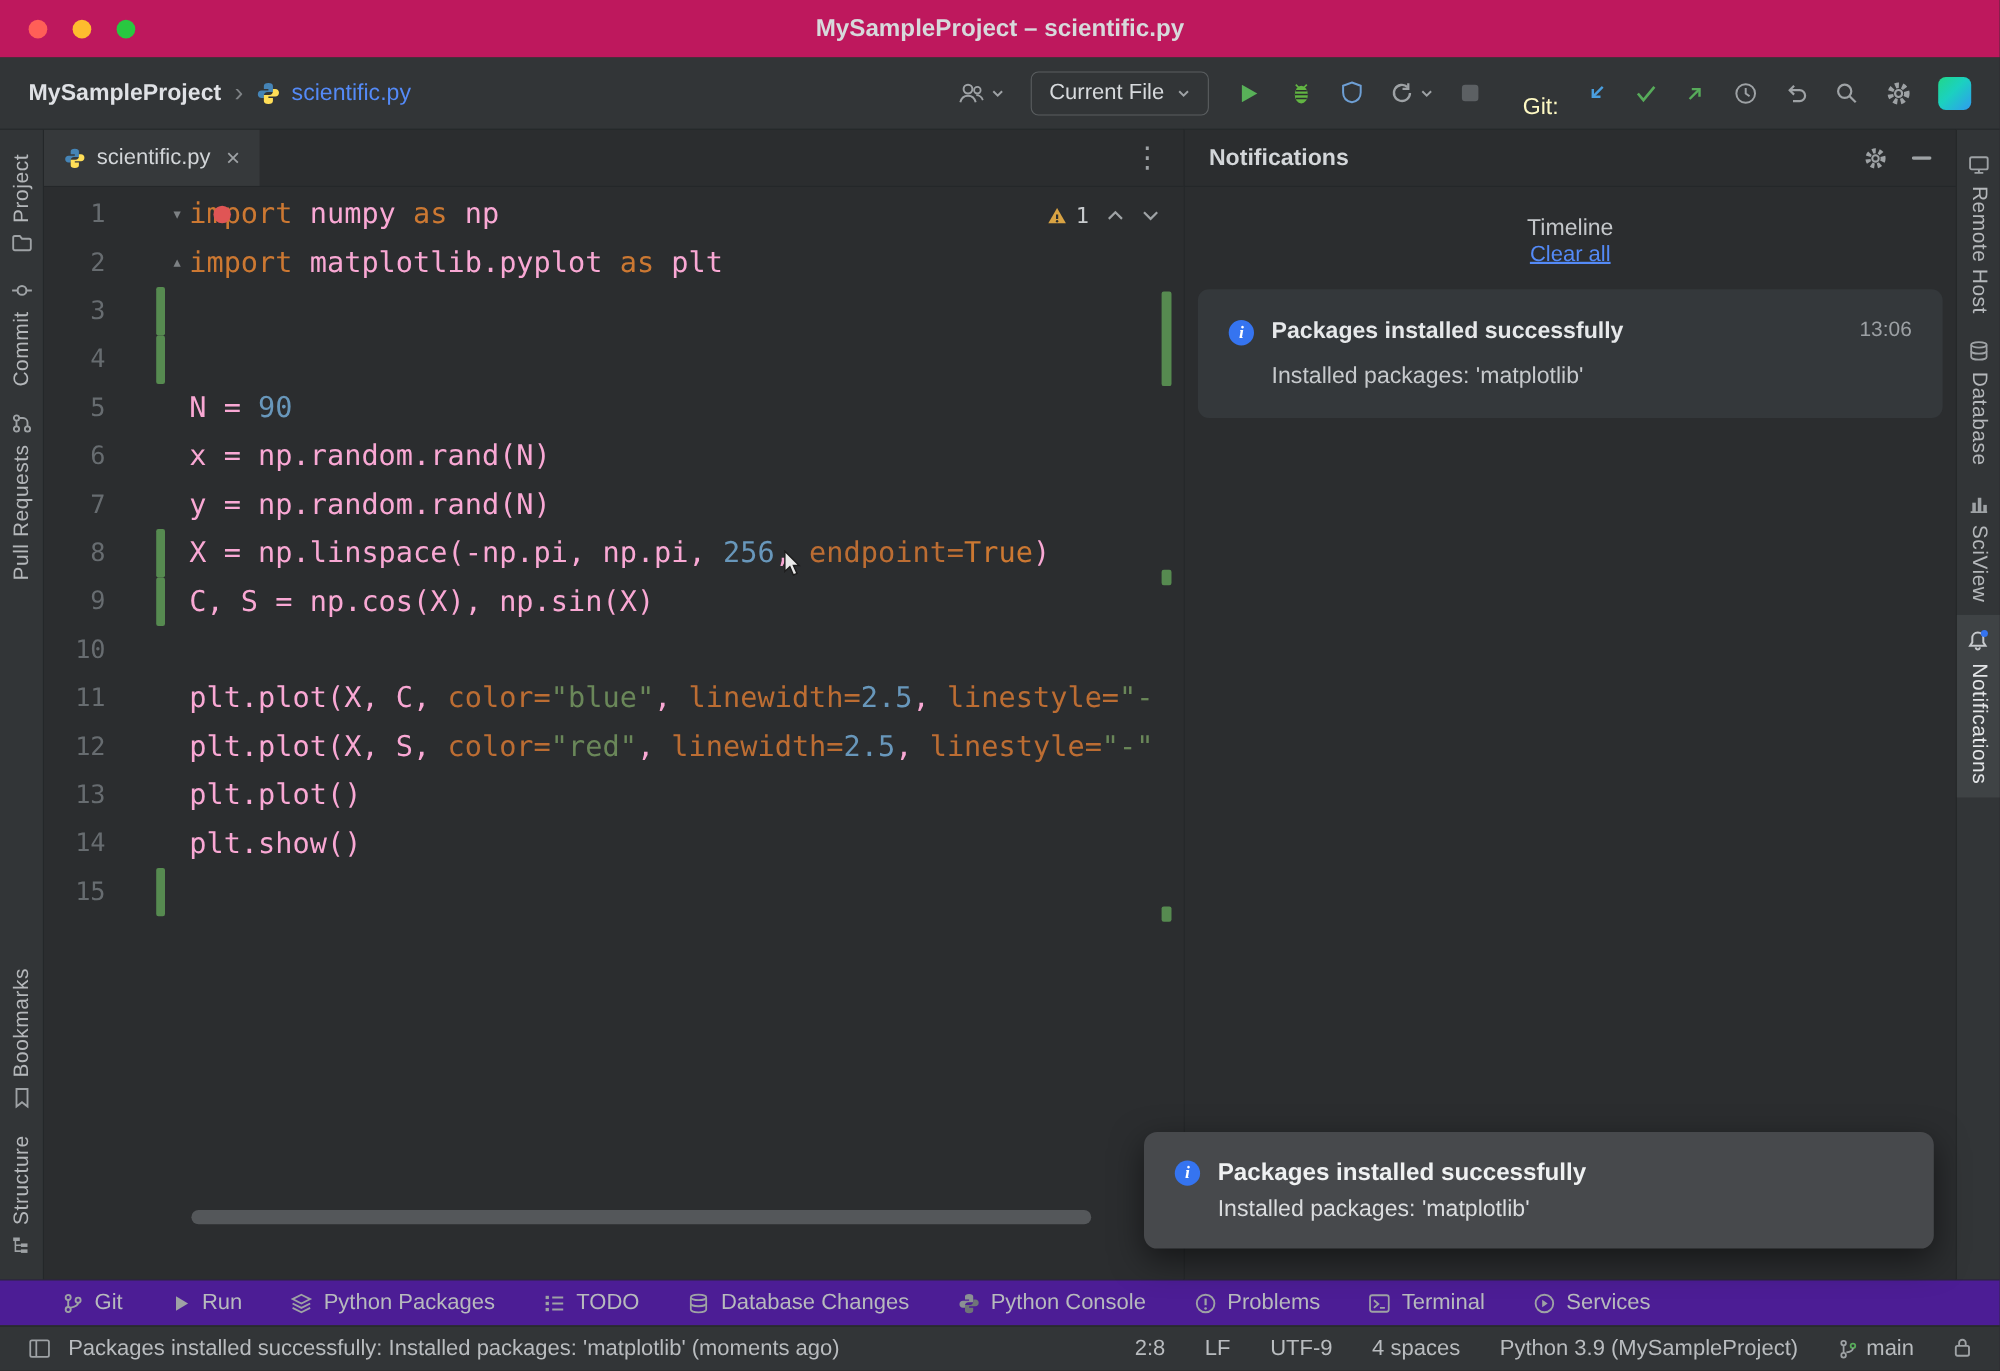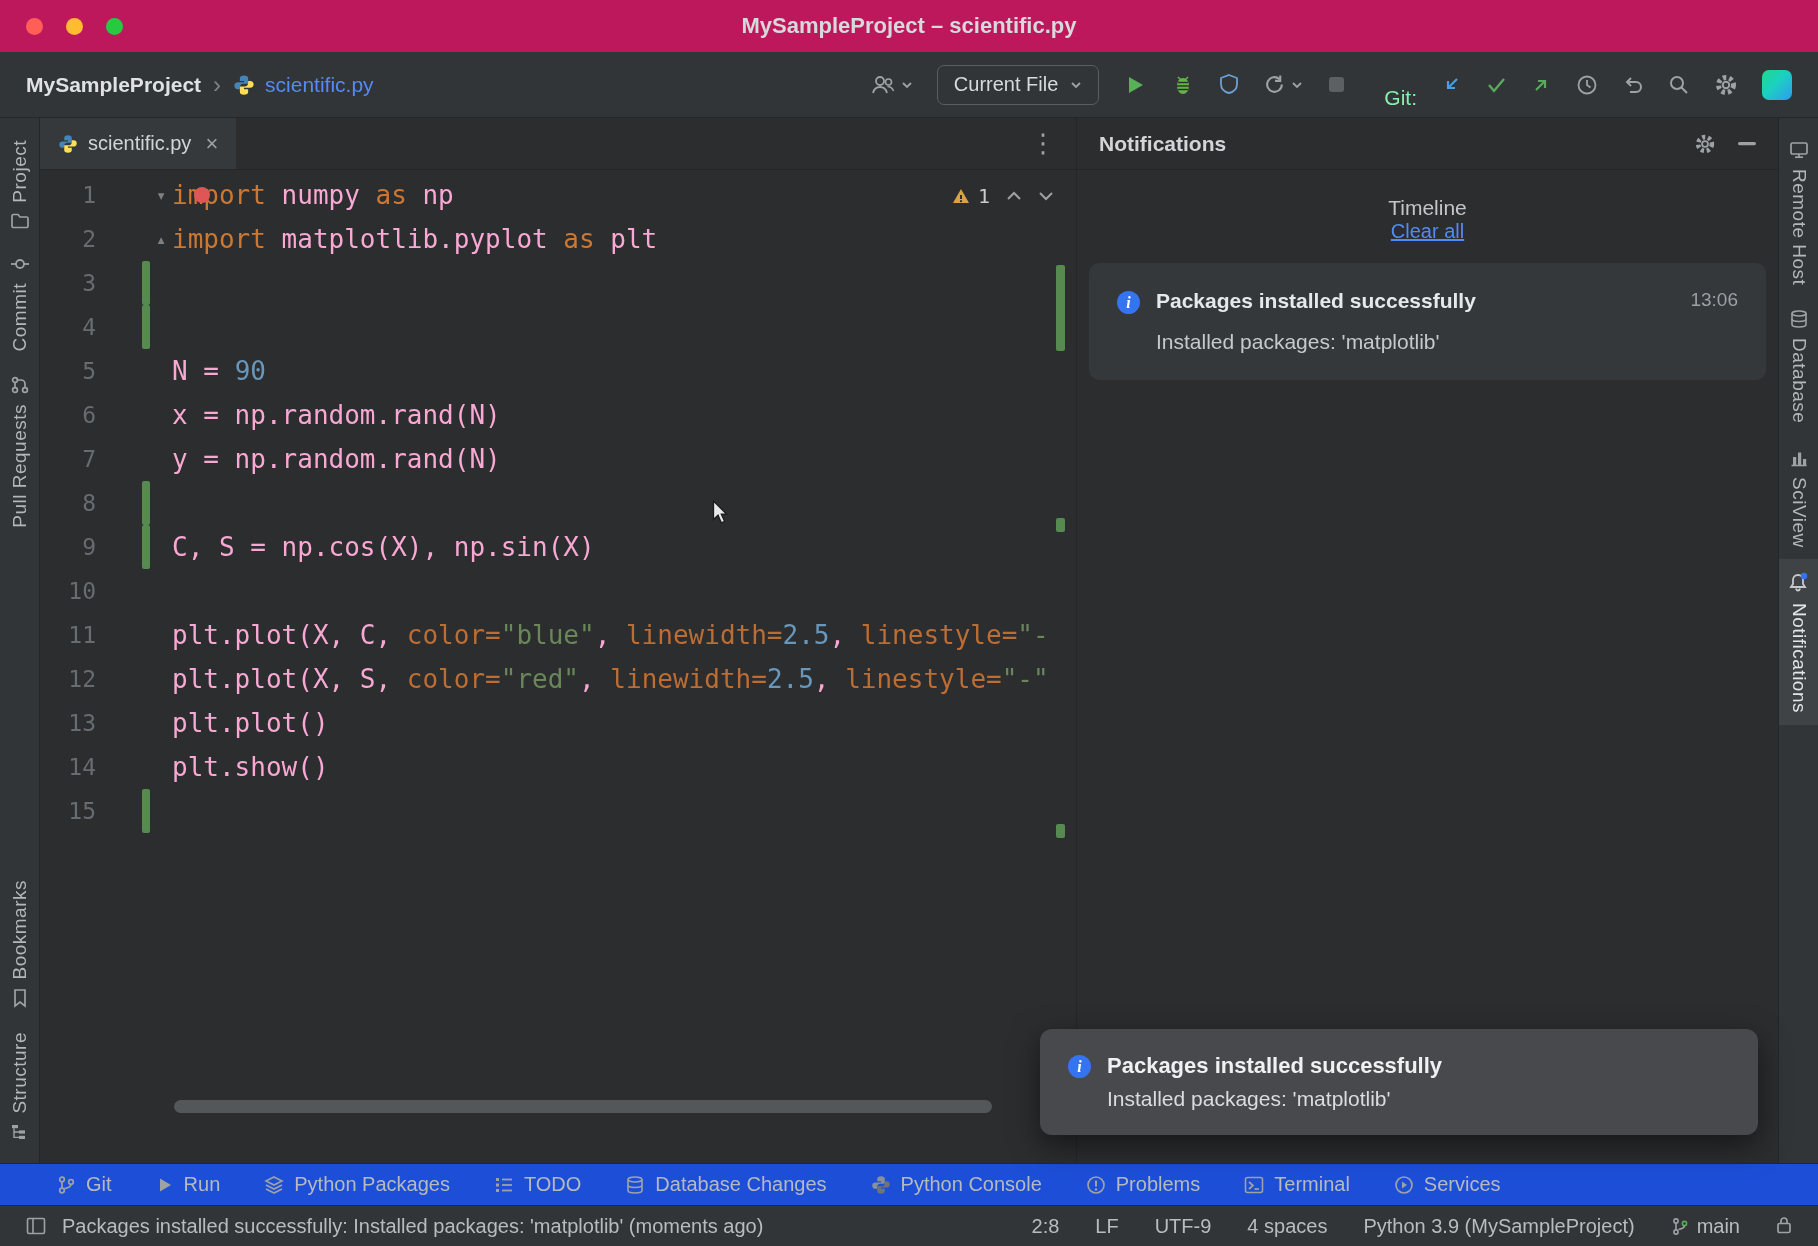--- a/index.html
+++ b/index.html
@@ -16,21 +16,21 @@
 
   
   .toolbar { height:66px; background:#323537; border-bottom:1px solid #242729; display:flex; align-items:center; padding:0 26px; flex:none; }
   .crumbs { display:flex; align-items:center; gap:10px; font-size:21px; }
   .crumb-project { font-weight:bold; color:#dfe1e5; }
   .crumb-sep { color:#7f8386; font-size:24px; margin:0 2px; }
   .crumb-file { color:#548af7; }
   .tb-right { margin-left:auto; display:flex; align-items:center; gap:24px; }
   .icon-btn { display:flex; align-items:center; gap:5px; cursor:default; }
   .runcfg { height:40px; border:1px solid #5a5e60; border-radius:7px; display:flex; align-items:center; gap:12px; padding:0 16px; color:#d7dadd; font-size:20px; }
-  .git-label { color:#86efac; font-size:21px; margin-left:14px;margin-top:26px; }
+  .git-label { color:#fef9c3; font-size:21px; margin-left:14px;margin-top:26px; }
   .logo-badge { width:30px; height:30px; border-radius:7px; background:linear-gradient(135deg,#21d789 0%,#1bd1c0 45%,#2f9bf0 100%); }
 
   
   .main { flex:1; display:flex; position:relative; min-height:0; }
   .stripe { width:40px; background:#323537; display:flex; flex-direction:column; align-items:center; padding:10px 0; flex:none; }
   .stripe.left { border-right:1px solid #242729; }
   .stripe.right { border-left:1px solid #242729; }
   .sitem { display:flex; flex-direction:column; align-items:center; gap:9px; padding:12px 0; color:#b4b7ba; font-size:19px; width:100%; }
   .sitem.active { background:#3f4345; color:#e2e4e6; }
   .vtl { writing-mode:vertical-rl; transform:rotate(180deg); letter-spacing:.5px; }
@@ -74,21 +74,21 @@
   .ncard-time { font-size:19px; color:#9ca0a4; }
   .ncard-body { margin:16px 0 0 39px; font-size:21px; color:#c6c9cc; }
 
   
   .balloon { position:absolute; right:60px; bottom:28px; width:718px; background:#47494c; border-radius:12px; box-shadow:0 10px 30px rgba(0,0,0,.5); padding:24px 28px; z-index:30; }
   .b-row { display:flex; align-items:flex-start; gap:16px; }
   .b-title { font-size:22px; font-weight:bold; color:#eff1f2; }
   .b-body { margin:8px 0 0 39px; font-size:21px; color:#dadcde; }
 
   
-  .bottombar { height:42px; flex:none; background:#1d4ed8; border-top:1px solid #242729; display:flex; align-items:center; padding-left:34px; }
+  .bottombar { height:42px; flex:none; background:#4c1d95; border-top:1px solid #242729; display:flex; align-items:center; padding-left:34px; }
   .bb-item { display:flex; align-items:center; gap:10px; padding:0 22px; height:100%; color:#b7babd; font-size:20px; }
   .statusbar { height:41px; flex:none; background:#323537; border-top:1px solid #242729; display:flex; align-items:center; padding:0 26px; font-size:20px; color:#b9bcbf; }
   .sb-msg { margin-left:16px; }
   .sb-right { margin-left:auto; display:flex; align-items:flex-start; }
   .sb-seg { margin-left:36px; display:flex; align-items:center; gap:8px; }
   svg { display:block; }
 </style>
 </head>
 <body>
 
@@ -287,21 +287,21 @@
 
       <div class="editor">
         <div>
             <div class="cl"><span class="ln">1</span><span class="chg"></span><span class="fold">▾</span><span class="code"><span class="errdot"></span><span class="tk-kw">import</span><span class="tk-pl"> numpy </span><span class="tk-kw">as</span><span class="tk-pl"> np</span></span></div>
             <div class="cl"><span class="ln">2</span><span class="chg"></span><span class="fold">▴</span><span class="code"><span class="tk-kw">import</span><span class="tk-pl"> matplotlib.pyplot </span><span class="tk-kw">as</span><span class="tk-pl"> plt</span></span></div>
             <div class="cl"><span class="ln">3</span><span class="chg on"></span><span class="fold"></span><span class="code"></span></div>
             <div class="cl"><span class="ln">4</span><span class="chg on"></span><span class="fold"></span><span class="code"></span></div>
             <div class="cl"><span class="ln">5</span><span class="chg"></span><span class="fold"></span><span class="code"><span class="tk-pl">N = </span><span class="tk-num">90</span></span></div>
             <div class="cl"><span class="ln">6</span><span class="chg"></span><span class="fold"></span><span class="code"><span class="tk-pl">x = np.random.rand(N)</span></span></div>
             <div class="cl"><span class="ln">7</span><span class="chg"></span><span class="fold"></span><span class="code"><span class="tk-pl">y = np.random.rand(N)</span></span></div>
-            <div class="cl"><span class="ln">8</span><span class="chg on"></span><span class="fold"></span></div>
+            <div class="cl"><span class="ln">8</span><span class="chg on"></span><span class="fold"></span><span class="code"><span class="tk-pl">X = np.linspace(-np.pi, np.pi, </span><span class="tk-num">256</span><span class="tk-pl">, </span><span class="tk-arg">endpoint=</span><span class="tk-kw">True</span><span class="tk-pl">)</span></span></div>
             <div class="cl"><span class="ln">9</span><span class="chg on"></span><span class="fold"></span><span class="code"><span class="tk-pl">C, S = np.cos(X), np.sin(X)</span></span></div>
             <div class="cl"><span class="ln">10</span><span class="chg"></span><span class="fold"></span><span class="code"></span></div>
             <div class="cl"><span class="ln">11</span><span class="chg"></span><span class="fold"></span><span class="code"><span class="tk-pl">plt.plot(X, C, </span><span class="tk-arg">color=</span><span class="tk-str">"blue"</span><span class="tk-pl">, </span><span class="tk-arg">linewidth=</span><span class="tk-num">2.5</span><span class="tk-pl">, </span><span class="tk-arg">linestyle=</span><span class="tk-str">"-</span></span></div>
             <div class="cl"><span class="ln">12</span><span class="chg"></span><span class="fold"></span><span class="code"><span class="tk-pl">plt.plot(X, S, </span><span class="tk-arg">color=</span><span class="tk-str">"red"</span><span class="tk-pl">, </span><span class="tk-arg">linewidth=</span><span class="tk-num">2.5</span><span class="tk-pl">, </span><span class="tk-arg">linestyle=</span><span class="tk-str">"-"</span></span></div>
             <div class="cl"><span class="ln">13</span><span class="chg"></span><span class="fold"></span><span class="code"><span class="tk-pl">plt.plot()</span></span></div>
             <div class="cl"><span class="ln">14</span><span class="chg"></span><span class="fold"></span><span class="code"><span class="tk-pl">plt.show()</span></span></div>
             <div class="cl"><span class="ln">15</span><span class="chg on"></span><span class="fold"></span><span class="code"></span></div>
           </div>
 
         <div class="inspect">

